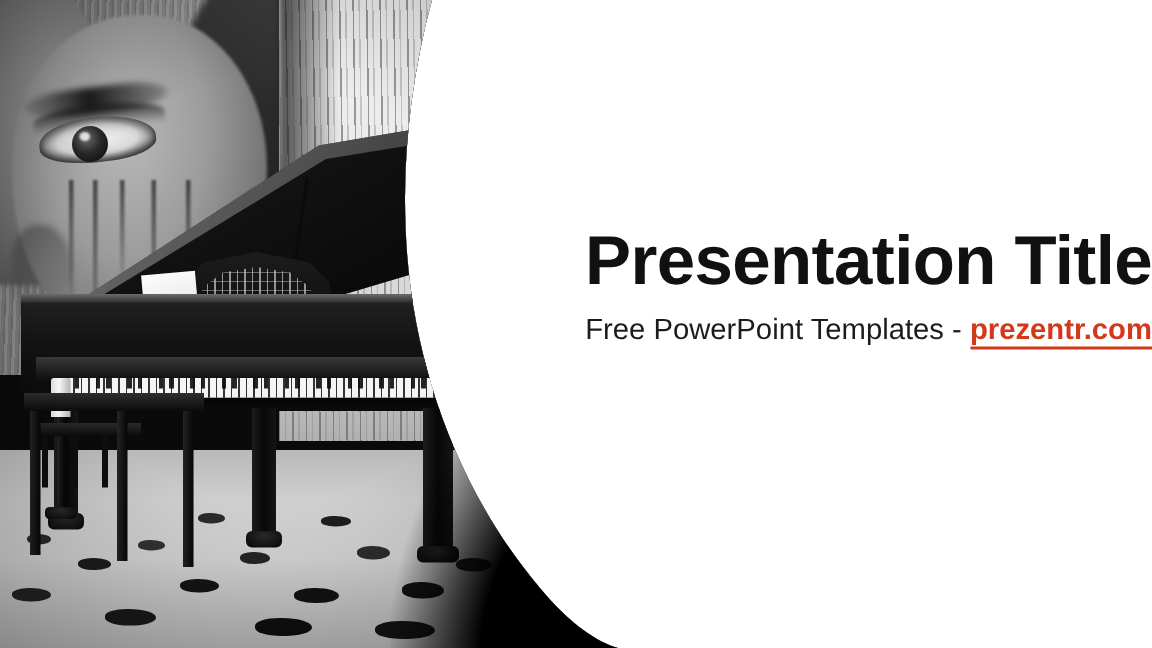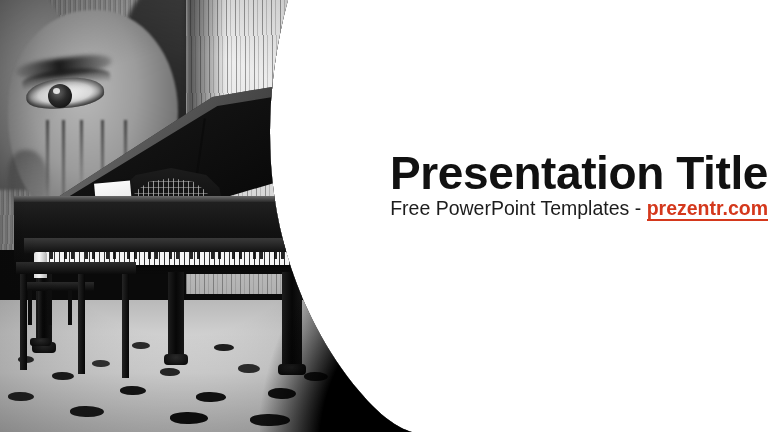--- a/index.html
+++ b/index.html
@@ -238,21 +238,21 @@
   
   .text-block {
     position:absolute; left:300px; top:150px; width:468px;
     text-align:right;
   }
   .title {
     font-size:46px; font-weight:bold; color:#111111;
     letter-spacing:-.4px; line-height:1.02; white-space:nowrap;
   }
   .subtitle {
-    font-size:19.5px; color:#1c1c1c; white-space:nowrap;
+    margin-top:12px; font-size:19.5px; color:#1c1c1c; white-space:nowrap;
   }
   .brand {
     color:#D4381C; font-weight:bold;
     border-bottom:2.5px solid #D4381C; padding-bottom:0px;
   }
 </style>
 </head>
 <body>
 
 <div class="slide">

